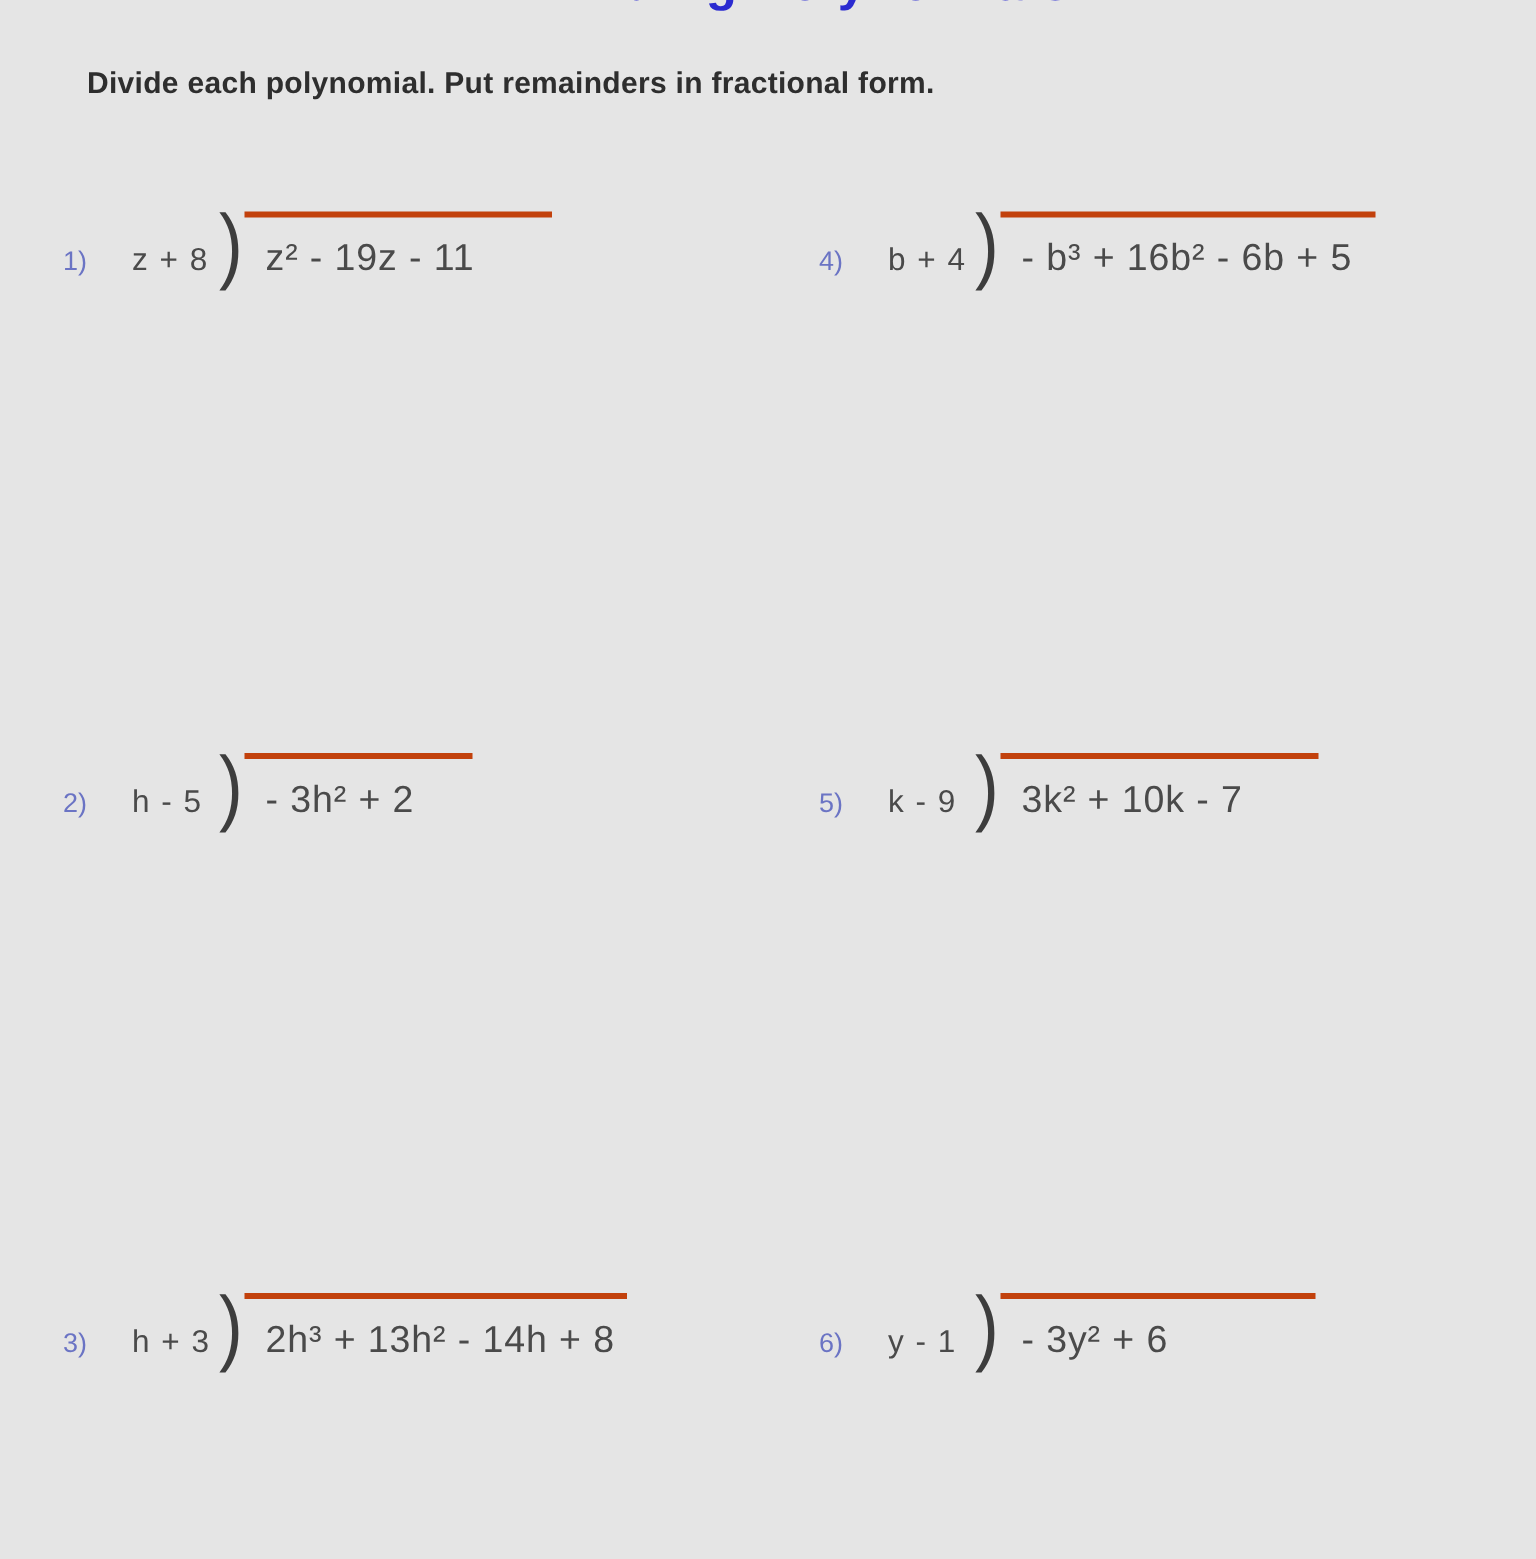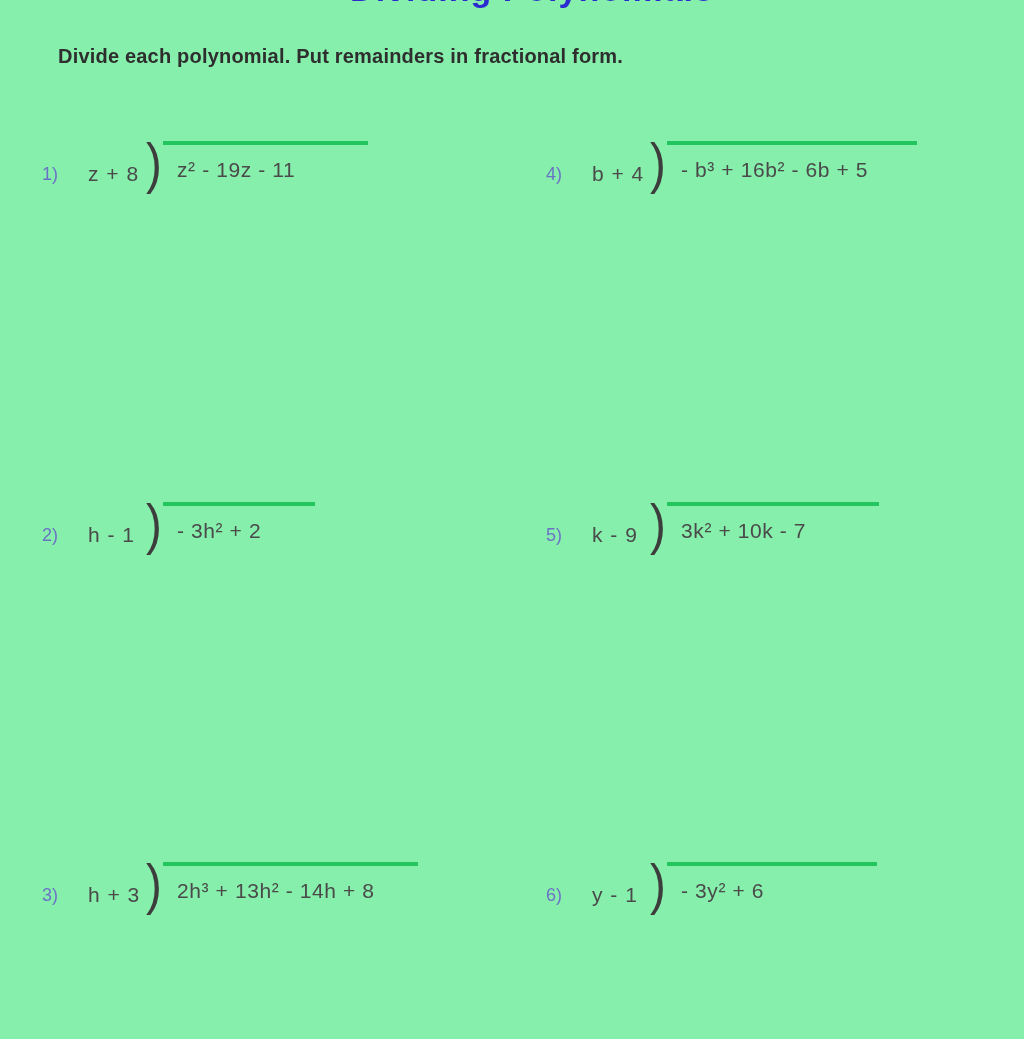--- a/index.html
+++ b/index.html
@@ -5,21 +5,21 @@
   * { margin: 0; padding: 0; box-sizing: border-box; }
   html, body { width: 1024px; height: 1039px; }
   body {
     font-family: "Liberation Sans", "DejaVu Sans", sans-serif;
     background: #ffffff;
   }
   .page {
     position: relative;
     width: 1024px;
     height: 1039px;
-    background: #86efac;
+    background: #e5e5e5;
     overflow: hidden;
   }
   .title {
     position: absolute;
     top: -30px;
     left: 330px;
     width: 404px;
     text-align: center;
     font-size: 34px;
     font-weight: bold;
@@ -71,23 +71,23 @@
     line-height: 52px;
     font-weight: 400;
     color: #3d3d3d;
     transform: scaleX(0.85);
     transform-origin: left top;
   }
   .dividend {
     position: absolute;
     left: 17px;
     top: 1px;
-    border-top: 4px solid #22c55e;
+    border-top: 4px solid #c2410c;
     padding: 13px 0 0 14px;
-    font-size: 21px;
+    font-size: 25px;
     color: #4a4a4a;
     letter-spacing: 0.6px;
     white-space: nowrap;
   }
   
   .pos-1 { left: 42px;  top: 140px; }
   .pos-4 { left: 546px; top: 140px; }
   .pos-2 { left: 42px;  top: 501px; }
   .pos-5 { left: 546px; top: 501px; }
   .pos-3 { left: 42px;  top: 861px; }
@@ -122,21 +122,21 @@
     <span class="pnum">4)</span>
     <span class="divisor">b + 4</span>
     <div class="ld">
       <span class="paren">)</span>
       <span class="dividend w4">- b³ + 16b² - 6b + 5</span>
     </div>
   </div>
 
   <div class="problem pos-2">
     <span class="pnum">2)</span>
-    <span class="divisor">h - 1</span>
+    <span class="divisor">h - 5</span>
     <div class="ld">
       <span class="paren">)</span>
       <span class="dividend w2">- 3h² + 2</span>
     </div>
   </div>
 
   <div class="problem pos-5">
     <span class="pnum">5)</span>
     <span class="divisor">k - 9</span>
     <div class="ld">

